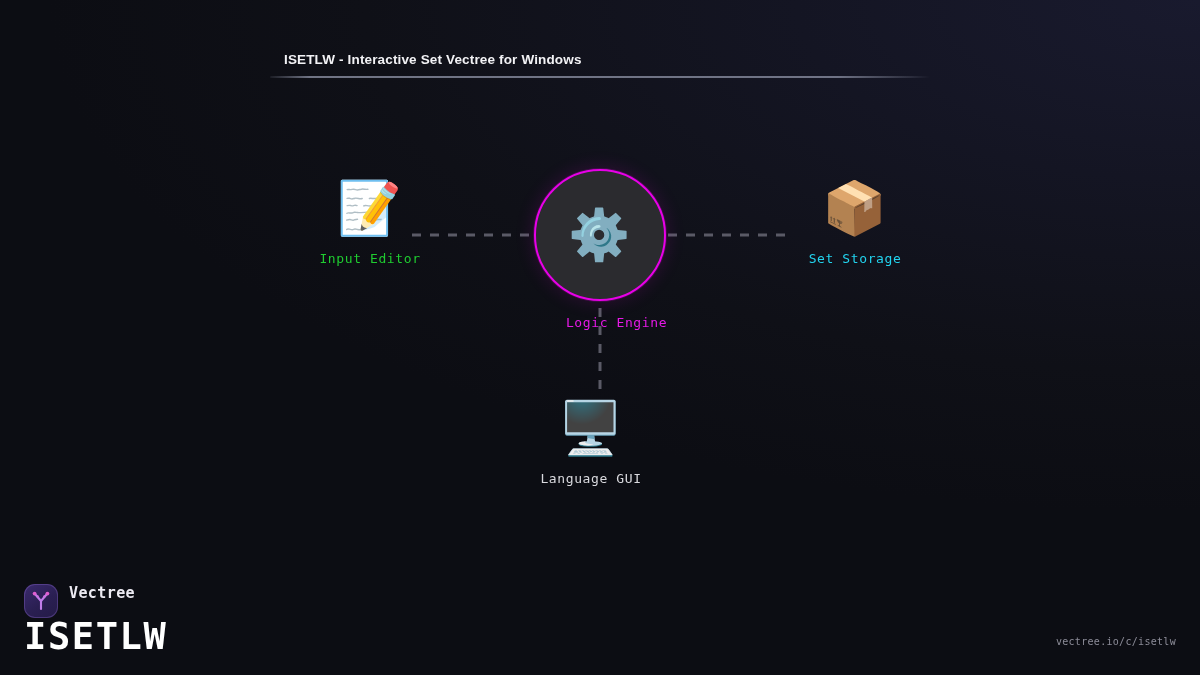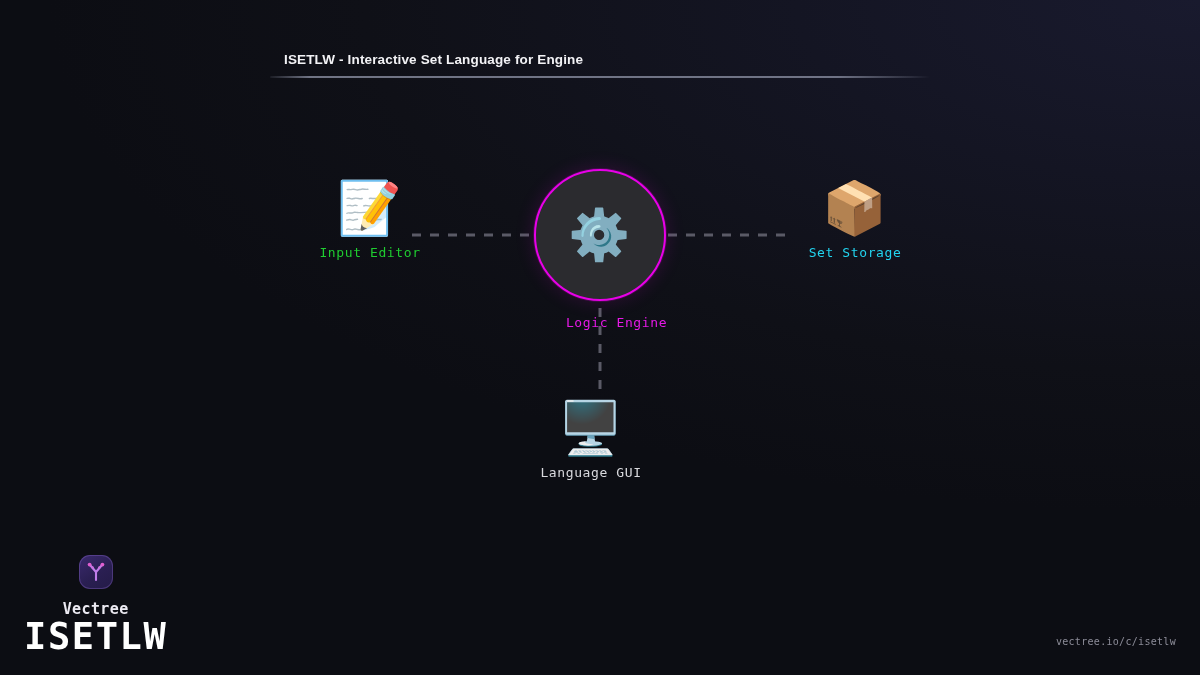--- a/index.html
+++ b/index.html
@@ -65,21 +65,21 @@
     align-items:center;
     width:220px;
   }
   .node-glyph {
     font-family:"DejaVu Sans", sans-serif;
     line-height:1;
     text-align:center;
     user-select:none;
   }
   .node-label {
-    margin-top:11px;
+    margin-top:17px;
     font-family:"DejaVu Sans Mono", monospace;
     font-size:13px;
     letter-spacing:0.6px;
     white-space:nowrap;
     text-align:center;
   }
 
   
   .node-plain .node-glyph { font-size:52px; }
 
@@ -99,23 +99,21 @@
   #hub-circle .node-glyph { font-size:50px; }
   #node-logic-engine .node-label { margin-top:14px; }
 
   
   #brand {
     position:absolute;
     left:24px; bottom:18px;
   }
   #brand-row {
     display:flex;
-    align-items:center;
     gap:11px;
-    flex-direction:column;
   }
   #brand-logo {
     width:34px; height:34px;
     border-radius:11px;
     background:linear-gradient(145deg, #3b2a6e 0%, #2a1f52 55%, #241b47 100%);
     position:relative;
     flex:none;
     box-shadow:inset 0 0 0 1px rgba(160,120,230,0.30);
   }
   #brand-logo svg { position:absolute; left:0; top:0; }
@@ -143,21 +141,21 @@
     color:#8c8c98;
     letter-spacing:0.3px;
   }
 </style>
 </head>
 <body>
 
 <div id="canvas">
 
   <div id="header">
-    <div id="header-title">ISETLW - Interactive Set Language for Engine</div>
+    <div id="header-title">ISETLW - Interactive Set Vectree for Windows</div>
     <div id="header-rule"></div>
   </div>
 
   <svg id="edges" viewBox="0 0 1200 675" width="1200" height="675">
     <line x1="412" y1="235" x2="534" y2="235" stroke="#5a5a66" stroke-width="3" stroke-dasharray="9 9" stroke-linecap="butt"></line>
     <line x1="668" y1="235" x2="786" y2="235" stroke="#5a5a66" stroke-width="3" stroke-dasharray="9 9" stroke-linecap="butt"></line>
     <line x1="600" y1="290" x2="600" y2="392" stroke="#5a5a66" stroke-width="3" stroke-dasharray="9 9" stroke-linecap="butt"></line>
   </svg>
 
   <div class="node node-plain" id="node-input-editor" style="left:260px; top:182px;">

